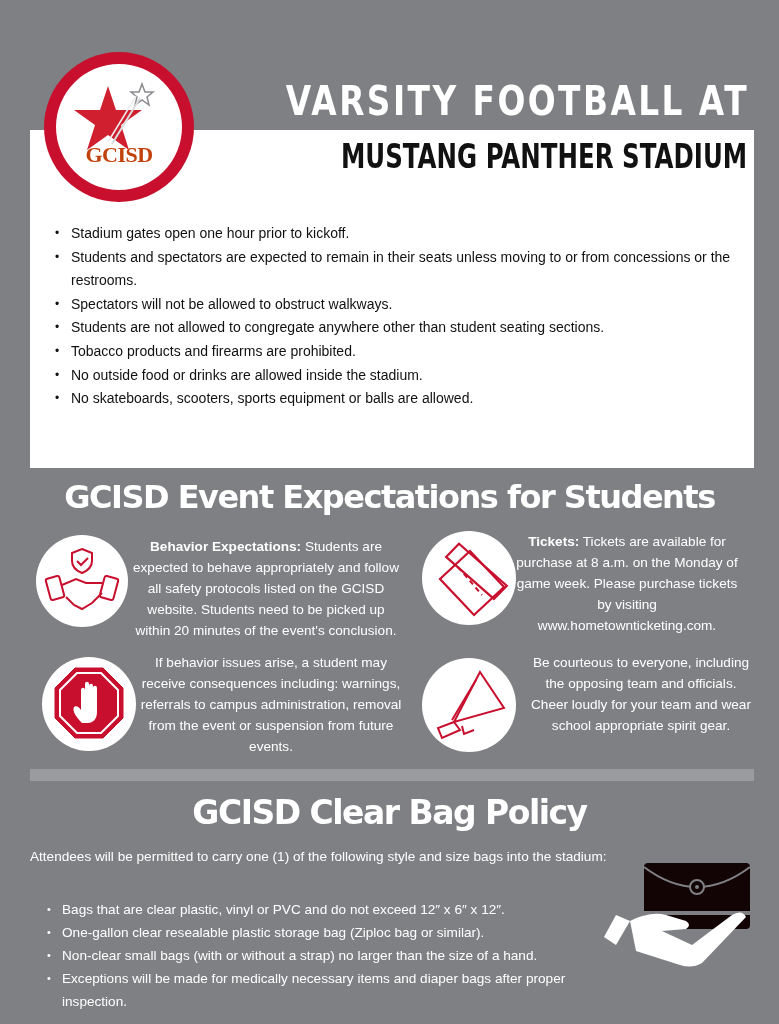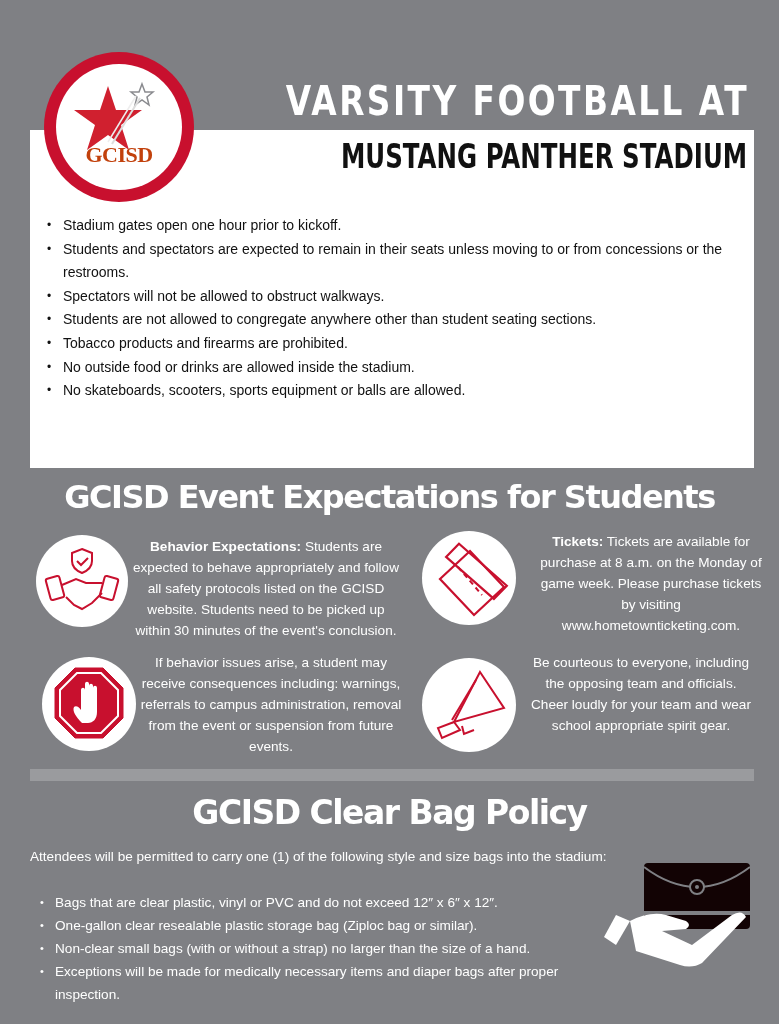--- a/index.html
+++ b/index.html
@@ -36,21 +36,21 @@
     transform: scaleX(0.82); transform-origin: right center;
   }
   .title-bottom {
     position: absolute; right: 32px; top: 136px;
     font-family: "DejaVu Sans", sans-serif; font-weight: bold;
     font-size: 34px; color: #111;
     transform: scaleX(0.72); transform-origin: right center;
   }
   .rules {
     position: absolute; left: 36px; top: 206px; width: 710px;
-    margin: 8px; padding: 0; list-style: none;
+    margin: 16px; padding: 0; list-style: none;
     color: #111; font-size: 14px; line-height: 23.6px;
   }
   .rules li { position: relative; padding-left: 19px; }
   .rules li::before {
     content: "•"; position: absolute; left: 3px; top: 0; font-size: 12px;
   }
   .h2 {
     position: absolute; left: 0; right: 0; text-align: center;
     font-family: "DejaVu Sans", sans-serif; font-weight: bold; color: #fff;
     letter-spacing: -1.5px;
@@ -70,21 +70,21 @@
   .divider {
     position: absolute; left: 30px; top: 769px; width: 724px; height: 12px;
     background: #9a9b9e;
   }
   .bag-intro {
     position: absolute; left: 30px; top: 845px; width: 590px;
     font-size: 13.6px; line-height: 23px; color: #fff;
   }
   .bag-list {
     position: absolute; left: 38px; top: 891px; width: 560px;
-    margin: 0; padding: 0; list-style: none; font-size: 13.6px; line-height: 23px;
+    margin: 7px; padding: 0; list-style: none; font-size: 13.6px; line-height: 23px;
   }
   .bag-list li { position: relative; padding-left: 17px; }
   .bag-list li::before { content: "•"; position: absolute; left: 2px; font-size: 11px; }
 </style>
 </head>
 <body>
 
 <div class="white-panel"></div>
 
 <div class="logo">
@@ -117,31 +117,31 @@
 <div class="icon-circle" style="left:36px; top:535px; width:92px; height:92px;">
   <svg width="92" height="92" viewBox="0 0 92 92">
     <path d="M46 14 l10 4 v8 c0 6-5 10-10 12 c-5-2-10-6-10-12 v-8z" fill="none" stroke="#c8102e" stroke-width="2"></path>
     <path d="M41 26 l4 4 l7-7" fill="none" stroke="#c8102e" stroke-width="2"></path>
     <rect x="12" y="42" width="14" height="22" rx="2" fill="none" stroke="#c8102e" stroke-width="2" transform="rotate(-15 19 53)"></rect>
     <rect x="66" y="42" width="14" height="22" rx="2" fill="none" stroke="#c8102e" stroke-width="2" transform="rotate(15 73 53)"></rect>
     <path d="M26 50 l14-6 l10 4 l16 0 M30 62 l8 8 l8 4 l10-6 l10-10" fill="none" stroke="#c8102e" stroke-width="2"></path>
   </svg>
 </div>
 <div class="block" style="left:130px; top:536px; width:272px;">
-  <b>Behavior Expectations:</b><span> Students are expected to behave appropriately and follow all safety protocols listed on the GCISD website. Students need to be picked up within 30 minutes of the event's conclusion.</span>
+  <b>Behavior Expectations:</b><span> Students are expected to behave appropriately and follow all safety protocols listed on the GCISD website. Students need to be picked up within 20 minutes of the event's conclusion.</span>
 </div>
 
 <div class="icon-circle" style="left:422px; top:531px; width:94px; height:94px;">
   <svg width="94" height="94" viewBox="0 0 94 94">
     <path d="M26 24 l14 -12 l44 46 l-14 12 z" fill="none" stroke="#c8102e" stroke-width="2.2" transform="rotate(-5 47 47)"></path>
     <path d="M18 48 l30 -28 l34 36 l-30 28 z" fill="none" stroke="#c8102e" stroke-width="2.2"></path>
     <line x1="36" y1="36" x2="60" y2="64" stroke="#c8102e" stroke-width="2" stroke-dasharray="5 4"></line>
   </svg>
 </div>
-<div class="block" style="left:536px; top:531px; width:230px;">
+<div class="block" style="left:512px; top:531px; width:230px;">
   <b>Tickets:</b><span> Tickets are available for purchase at 8 a.m. on the Monday of game week. Please purchase tickets by visiting www.hometownticketing.com.</span>
 </div>
 
 <div class="icon-circle" style="left:42px; top:657px; width:94px; height:94px;">
   <svg width="94" height="94" viewBox="0 0 94 94">
     <polygon points="33,10 61,10 82,31 82,61 61,82 33,82 12,61 12,31" fill="#c8102e" stroke="#fff" stroke-width="1"></polygon>
     <polygon points="35,16 59,16 76,33 76,59 59,76 35,76 18,59 18,33" fill="none" stroke="#fff" stroke-width="2"></polygon>
     <path d="M40 66 c-6-6-10-12-8-16 c2-2 5 0 7 3 v-20 c0-3 4-3 4 0 v-6 c0-3 4-3 4 0 v2 c0-3 4-3 4 0 v2 c0-3 4-3 4 0 v24 c0 7-4 11-9 11 z" fill="#fff"></path>
   </svg>
 </div>

